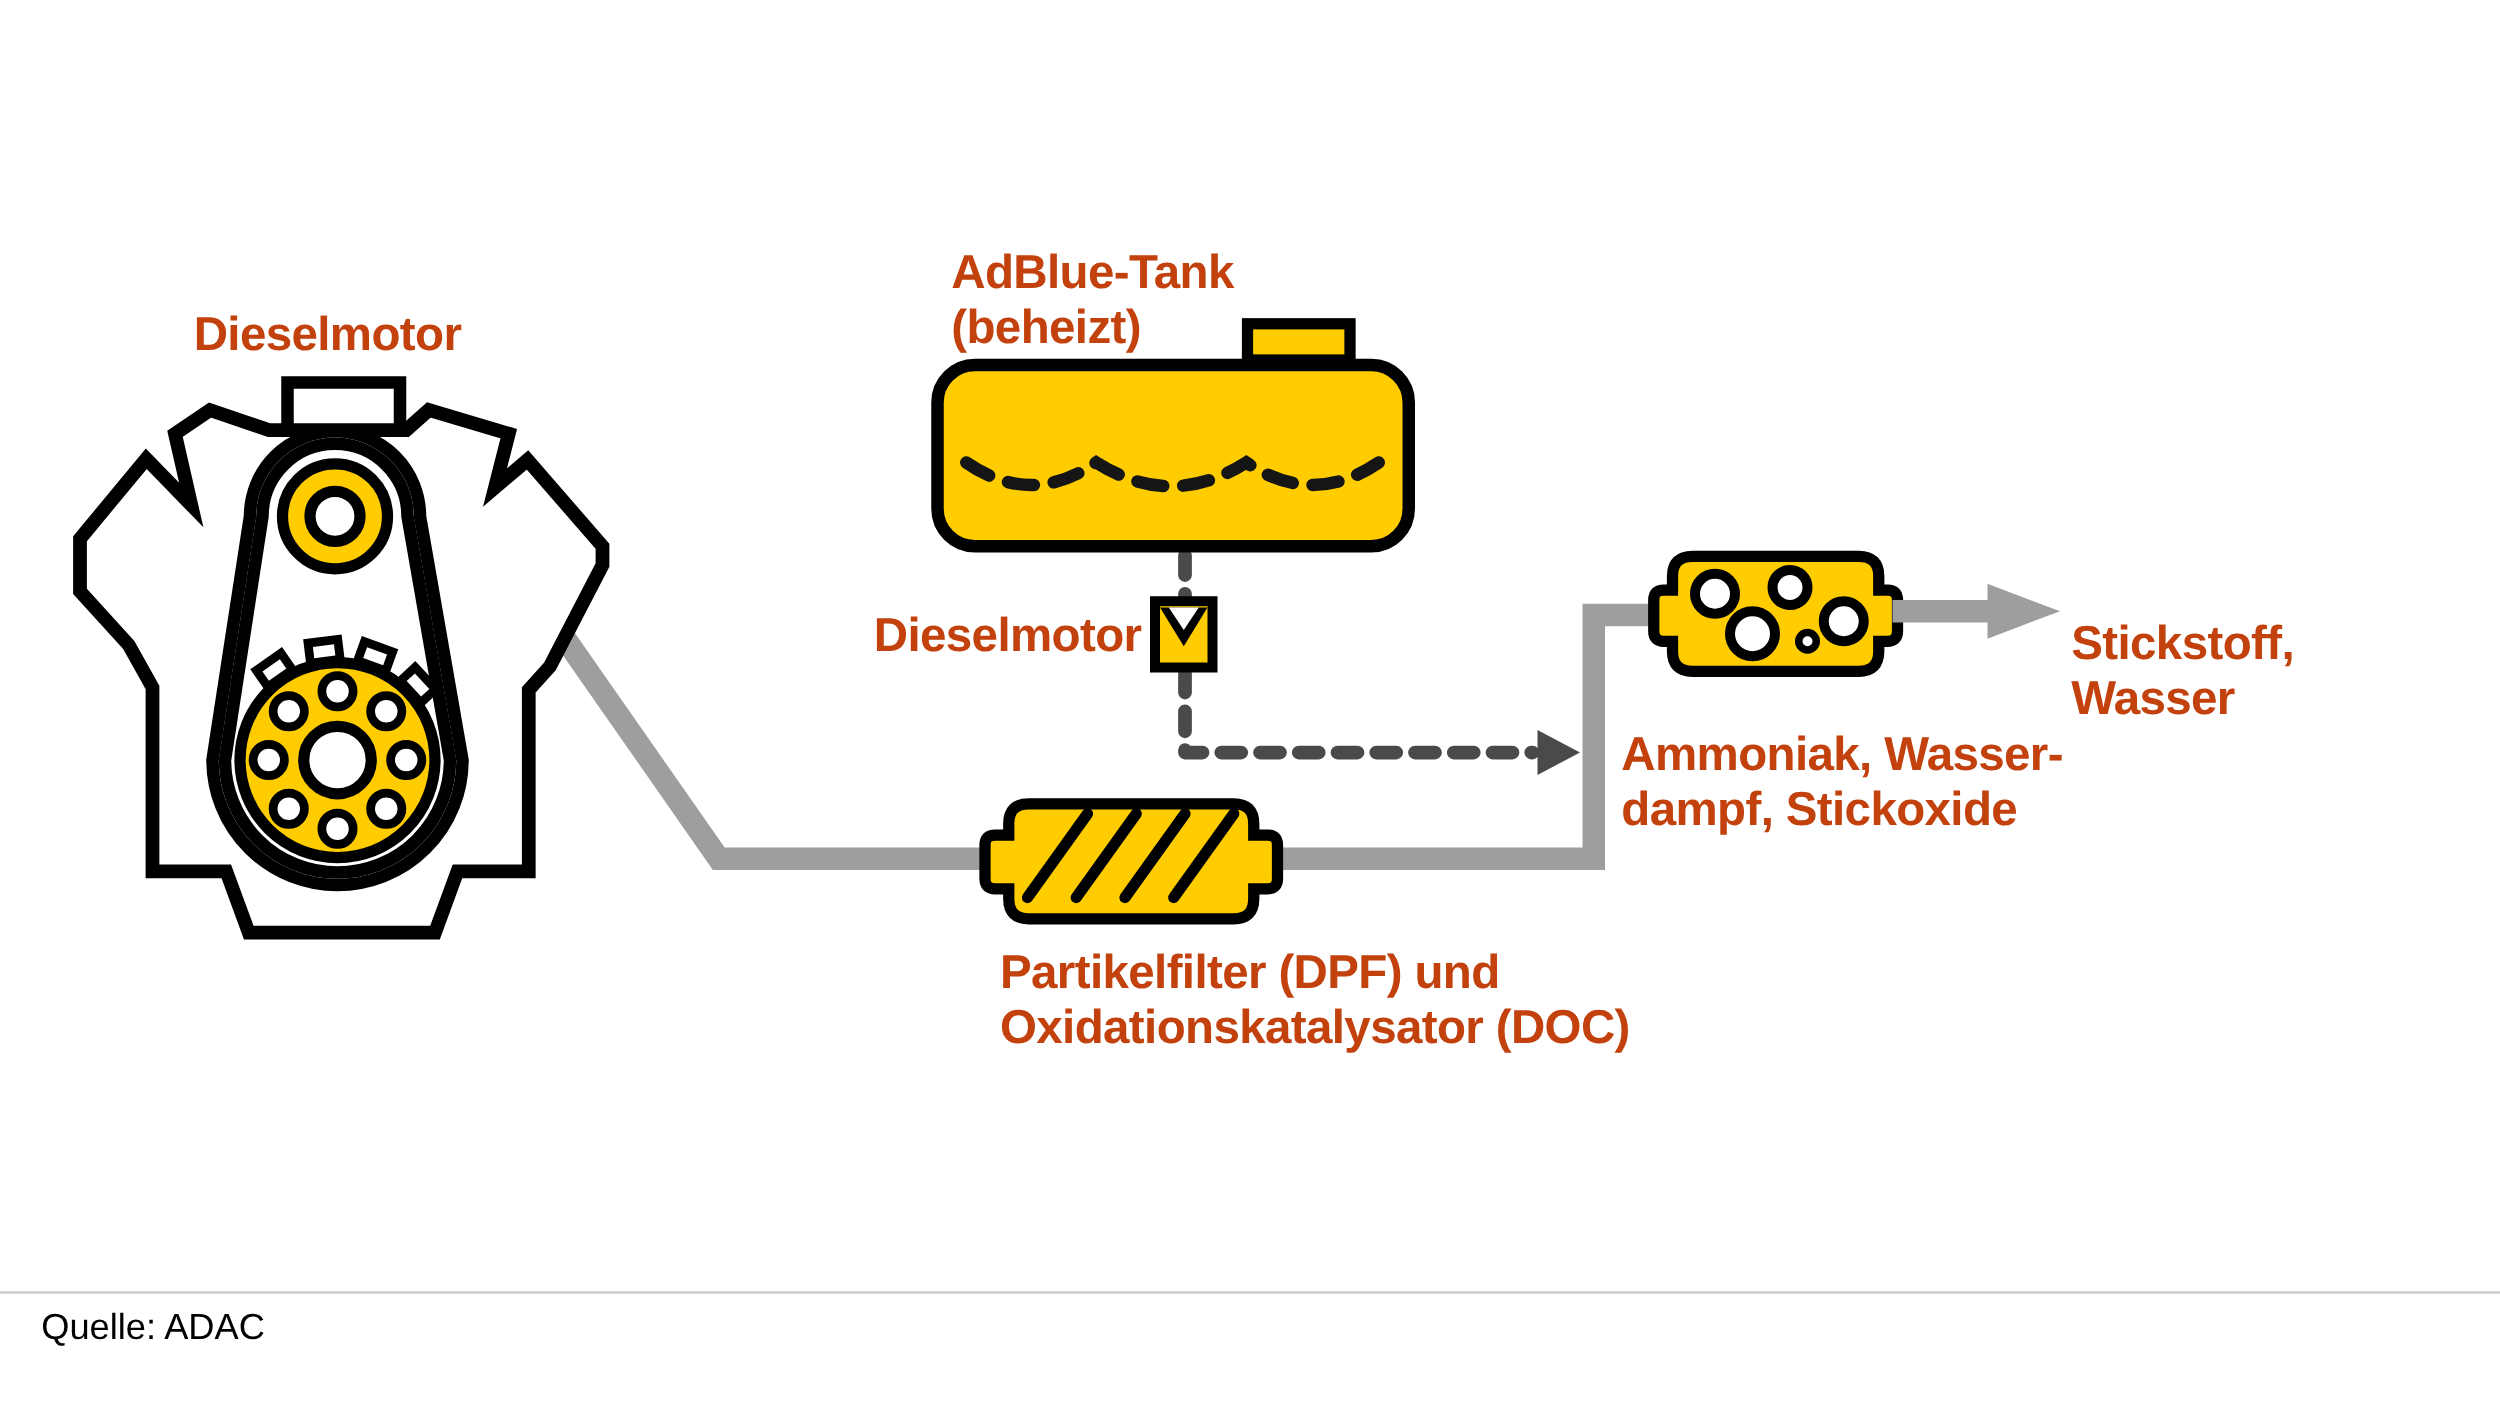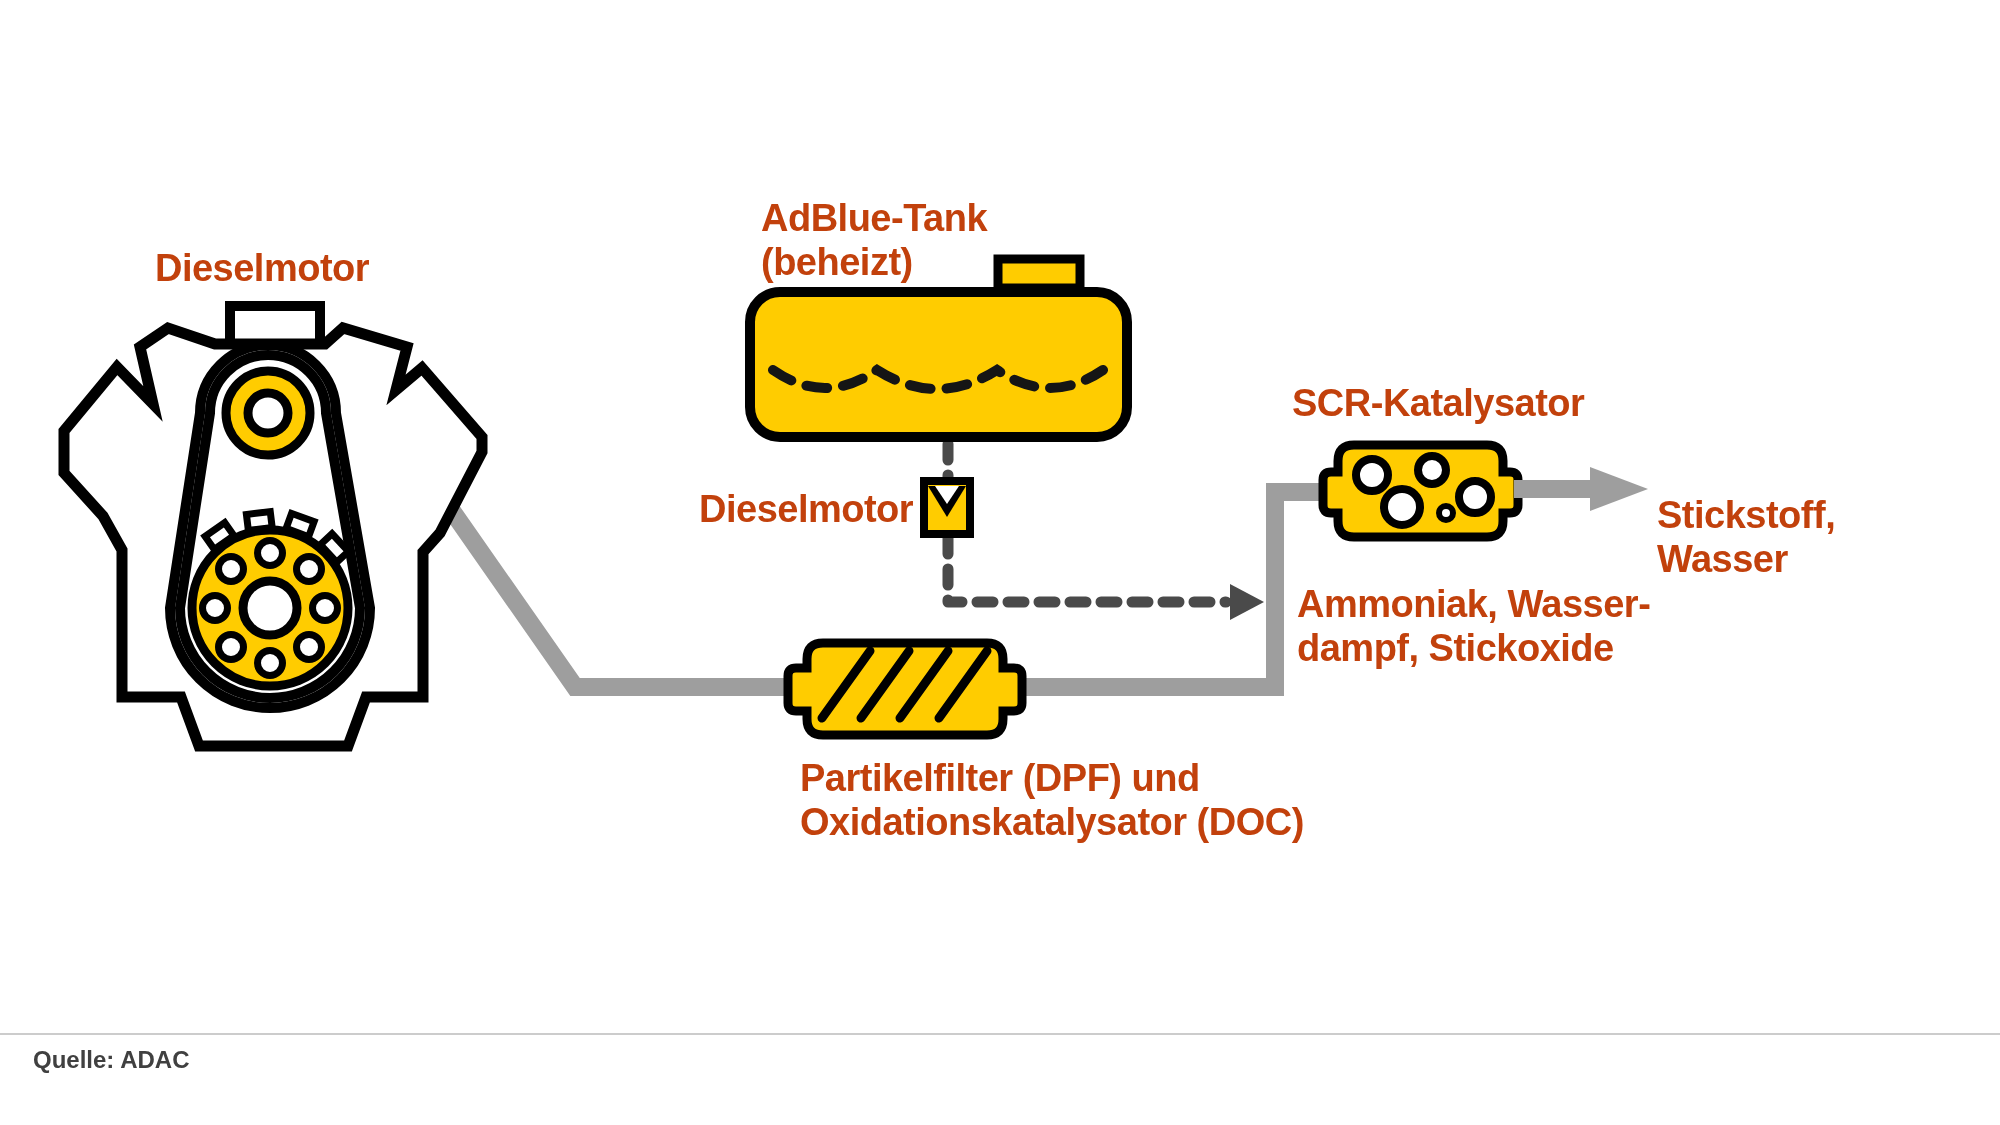--- a/index.html
+++ b/index.html
@@ -7,21 +7,21 @@
     position:relative;width:2000px;height:1125px;background:#ffffff;
     font-family:"Liberation Sans",sans-serif;overflow:hidden;
   }
   .stage svg{position:absolute;left:0;top:0;}
   .label{
     position:absolute;font-size:38px;font-weight:700;color:#c2410c;
     line-height:1.16;letter-spacing:-0.5px;white-space:pre-line;
   }
   .label.center{text-align:center;}
   .footer-text{
-    position:absolute;font-size:24px;font-weight:700;color:#404040;
+    position:absolute;font-size:29px;font-weight:400;color:#000000;
     white-space:pre;letter-spacing:0;
   }
 </style>
 </head>
 <body>
 
 <div class="stage">
 
   <svg width="2000" height="1125" viewBox="0 0 2000 1125">
 
@@ -113,21 +113,20 @@
     <rect x="0" y="1033" width="2000" height="2" fill="#cccccc"></rect>
   </svg>
 
   <div class="label center" style="left:112px;top:246px;width:300px;">Dieselmotor</div>
 
   <div class="label" style="left:761px;top:196px;">AdBlue-Tank
 (beheizt)</div>
 
   <div class="label" style="left:699px;top:487px;">Dieselmotor</div>
 
-  <div class="label" style="left:1292px;top:381px;">SCR-Katalysator</div>
 
   <div class="label" style="left:1657px;top:449px;margin-top:44px;">Stickstoff,
 Wasser</div>
 
   <div class="label" style="left:800px;top:756px;">Partikelfilter (DPF) und
 Oxidationskatalysator (DOC)</div>
 
   <div class="label" style="left:1297px;top:582px;">Ammoniak, Wasser-
 dampf, Stickoxide</div>
 

